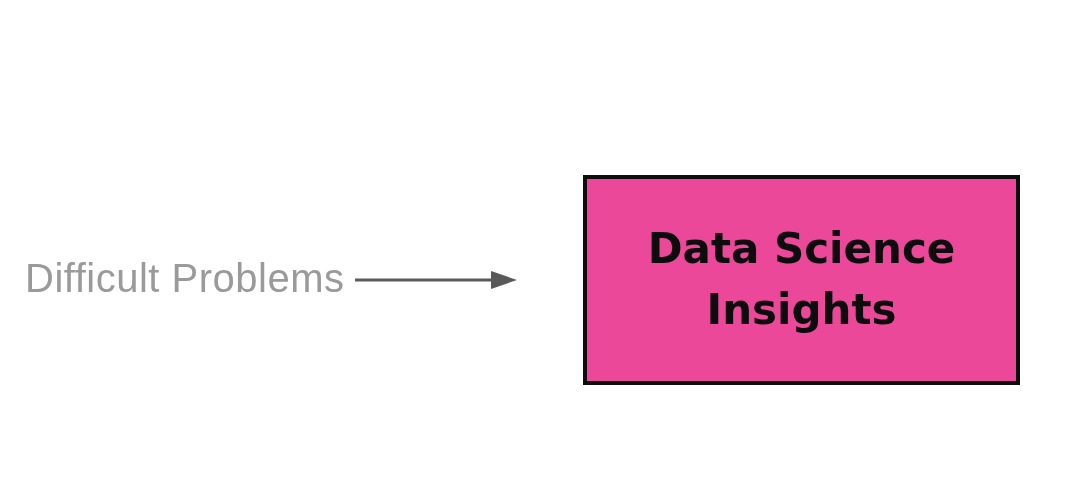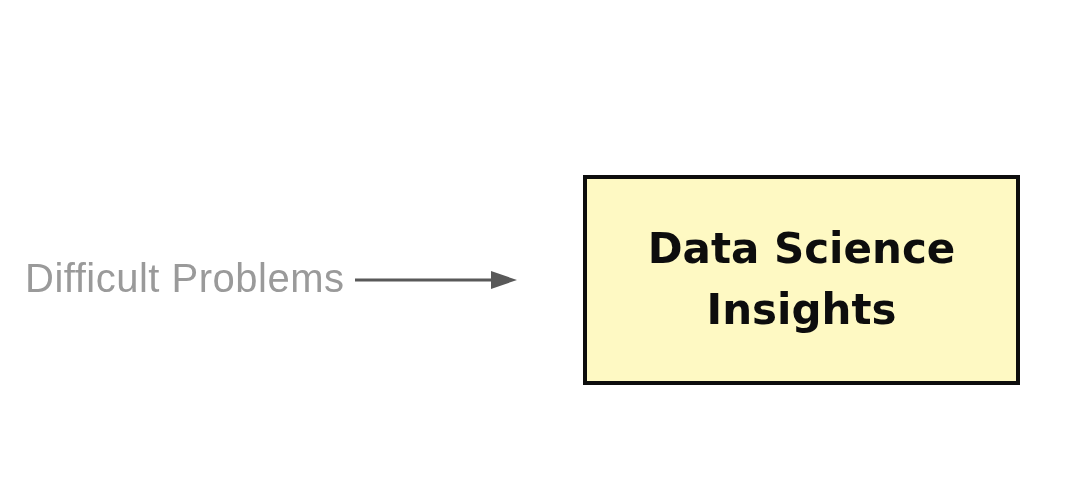--- a/index.html
+++ b/index.html
@@ -33,21 +33,21 @@
     top: 227px;
     width: 168px;
     height: 32px;
   }
   .target-box {
     position: absolute;
     left: 583px;
     top: 138px;
     width: 429px;
     height: 202px;
-    background: #fef9c3;
+    background: #ec4899;
     border: 4px solid #0d0d0d;
     display: flex;
     align-items: center;
     justify-content: center;
     text-align: center;
   }
   .target-box-label {
     font-family: "DejaVu Sans", "Liberation Sans", sans-serif;
     font-size: 42px;
     font-weight: 700;

